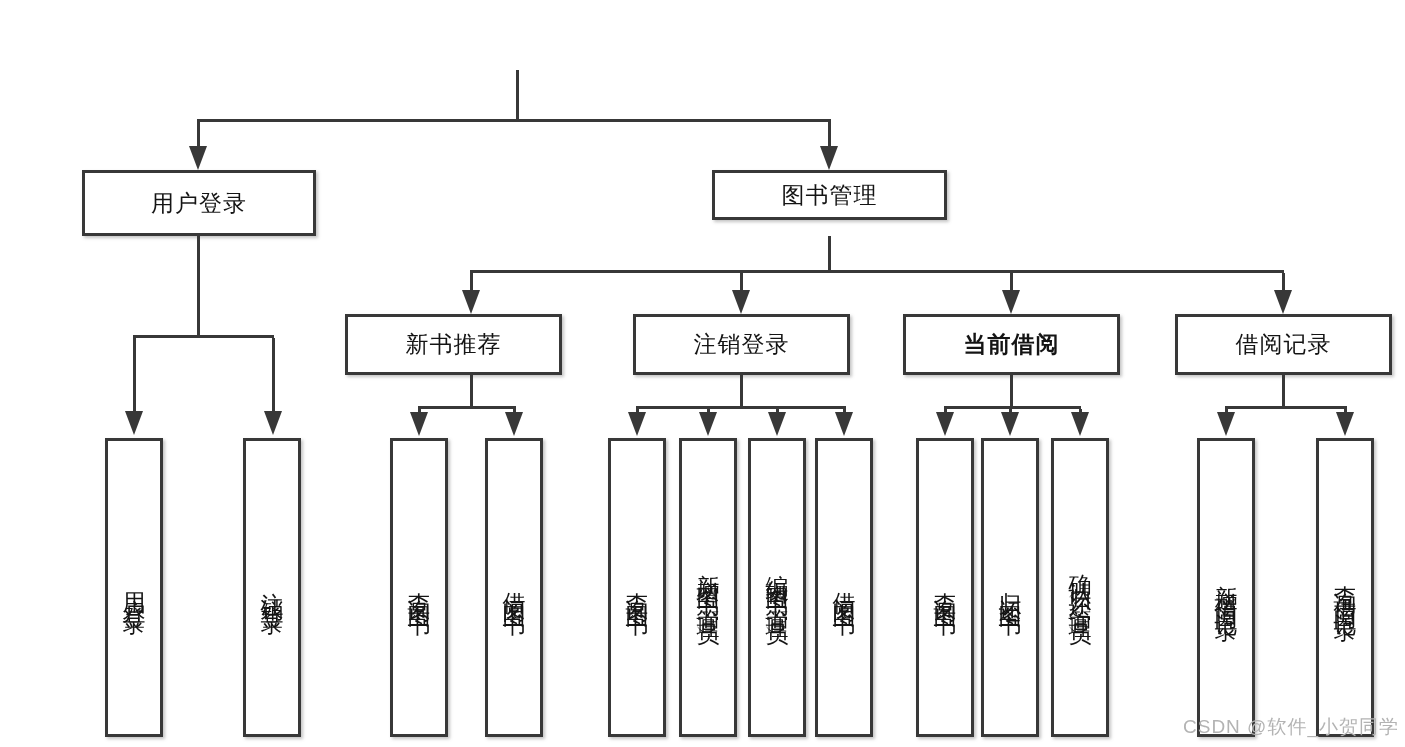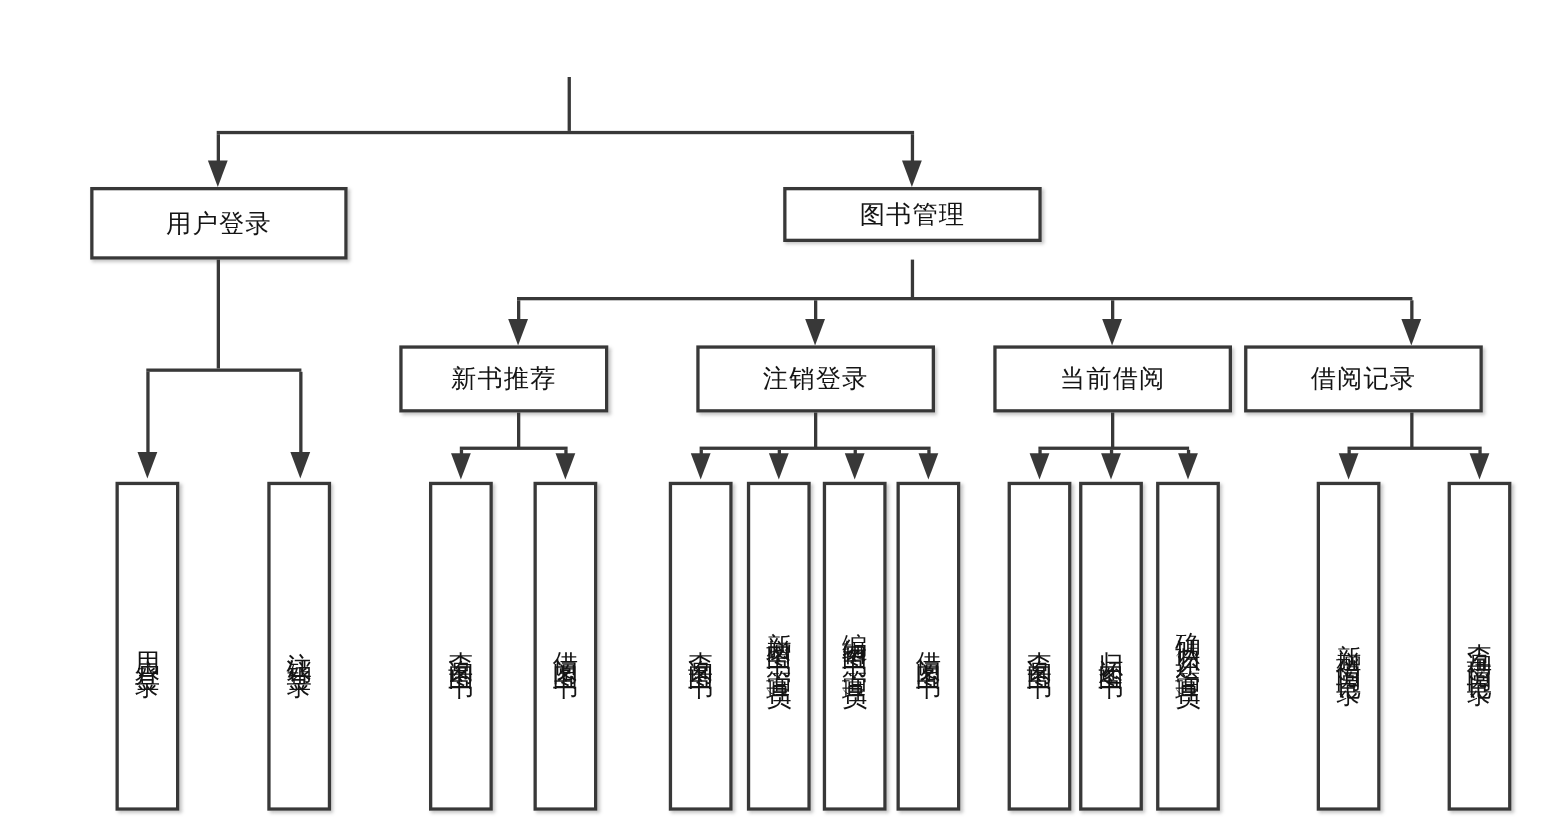--- a/index.html
+++ b/index.html
@@ -86,30 +86,30 @@
   <div class="h-line" style="left:470px;top:270px;width:814px;"></div>
   <div class="v-line" style="left:470px;top:273px;height:18px;"></div>
   <div class="arrow" style="left:462px;top:290px;"></div>
   <div class="v-line" style="left:740px;top:273px;height:18px;"></div>
   <div class="arrow" style="left:732px;top:290px;"></div>
   <div class="v-line" style="left:1010px;top:273px;height:18px;"></div>
   <div class="arrow" style="left:1002px;top:290px;"></div>
   <div class="v-line" style="left:1282px;top:273px;height:18px;"></div>
   <div class="arrow" style="left:1274px;top:290px;"></div>
 
-  <div class="box" style="left:363px;top:314px;width:190px;height:61px;">
+  <div class="box" style="left:345px;top:314px;width:217px;height:61px;">
     <span>新书推荐</span>
   </div>
   <div class="box" style="left:633px;top:314px;width:217px;height:61px;">
     <span>注销登录</span>
   </div>
-  <div class="box" style="left:903px;top:314px;width:217px;height:61px;">
+  <div class="box" style="left:903px;top:314px;width:217px;height:61px;font-weight:bold;">
     <span>当前借阅</span>
   </div>
-  <div class="box" style="left:1131px;top:314px;width:217px;height:61px;">
+  <div class="box" style="left:1175px;top:314px;width:217px;height:61px;">
     <span>借阅记录</span>
   </div>
 
   <div class="v-line" style="left:470px;top:375px;height:32px;"></div>
   <div class="h-line" style="left:418px;top:406px;width:98px;"></div>
   <div class="v-line" style="left:418px;top:409px;height:5px;"></div>
   <div class="arrow" style="left:410px;top:412px;"></div>
   <div class="v-line" style="left:513px;top:409px;height:5px;"></div>
   <div class="arrow" style="left:505px;top:412px;"></div>
 
@@ -177,14 +177,15 @@
     <span>确认归还（管理员）</span>
   </div>
 
   <div class="box leaf" style="left:1197px;top:438px;width:58px;height:299px;">
     <span>新增借阅记录</span>
   </div>
   <div class="box leaf" style="left:1316px;top:438px;width:58px;height:299px;">
     <span>查询借阅记录</span>
   </div>
 
+  <div class="watermark">CSDN @软件_小贺同学</div>
 
 </div>
 
 </body></html>

